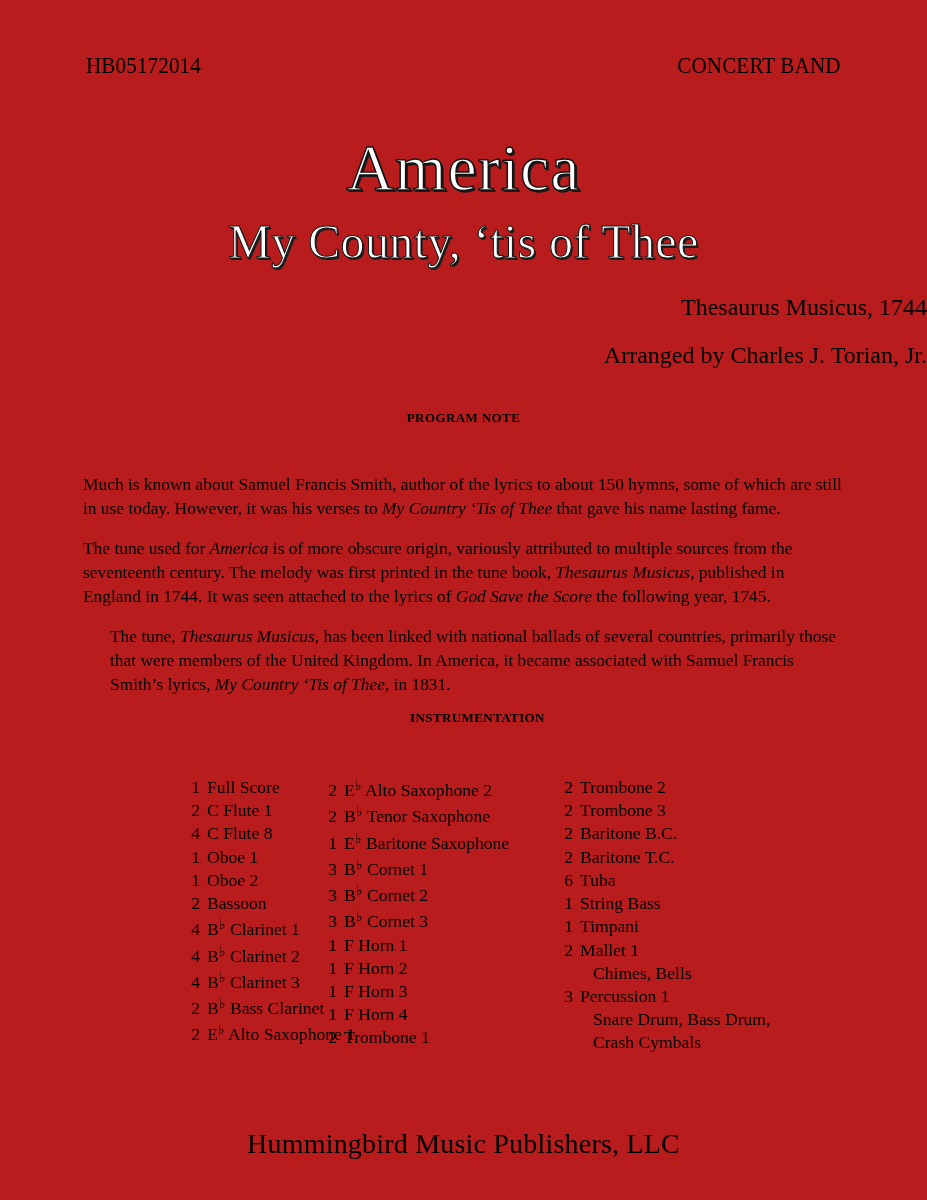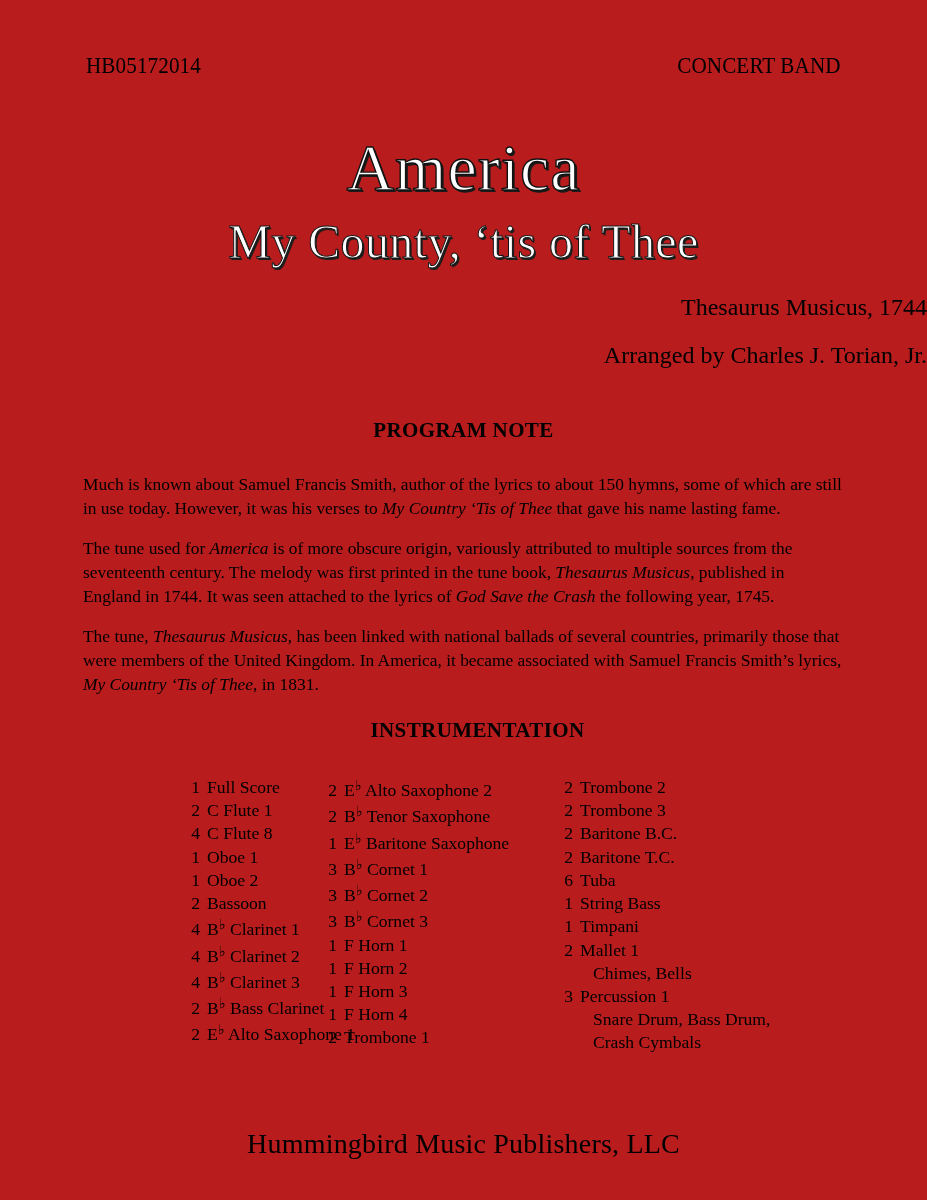--- a/index.html
+++ b/index.html
@@ -91,25 +91,24 @@
     text-align: right;
   }
   .credit-line {
     font-size: 24px;
     line-height: 1.0;
   }
   .credit-source { margin-bottom: 24px; }
 
   
   .section-heading {
-    font-size: 21px;
+    font-size: 13px;
     font-weight: bold;
     text-align: center;
     letter-spacing: 0.4px;
-    margin-top: 8px;
   }
   #program-note-heading {
     position: absolute;
     top: 410px;
     left: 0; right: 0;
   }
   #instrumentation-heading {
     position: absolute;
     top: 710px;
     left: 0; right: 0; padding-left: 28px;
@@ -121,21 +120,21 @@
     top: 472px;
     left: 83px;
     width: 762px;
     font-size: 17.4px;
     line-height: 1.38;
     text-align: left;
   }
   .note-body p {
     margin: 0 0 16px 0;
   }
-  .note-body p:last-child { margin-bottom: 0; }
+  .note-body p:last-child { margin-bottom: 0; margin-left: 27px; }
   .note-body i { font-style: italic; }
 
   
   .instrumentation {
     position: absolute;
     top: 776px;
     left: 83px;
     width: 770px;
     display: flex;
     justify-content: flex-start;
@@ -204,21 +203,21 @@
 
   <div class="credits">
     <div class="credit-line credit-source">Thesaurus Musicus, 1744</div>
     <div class="credit-line">Arranged by Charles J. Torian, Jr.</div>
   </div>
 
   <div class="section-heading" id="program-note-heading">PROGRAM NOTE</div>
 
   <div class="note-body" id="note-body">
       <p><span>Much is known about Samuel Francis Smith, author of the lyrics to about 150 hymns, some of which are still in use today. However, it was his verses to </span><i>My Country ‘Tis of Thee</i><span> that gave his name lasting fame.</span></p>
-      <p><span>The tune used for </span><i>America</i><span> is of more obscure origin, variously attributed to multiple sources from the seventeenth century. The melody was first printed in the tune book, </span><i>Thesaurus Musicus</i><span>, published in England in 1744. It was seen attached to the lyrics of </span><i>God Save the Crash</i><span> the following year, 1745.</span></p>
+      <p><span>The tune used for </span><i>America</i><span> is of more obscure origin, variously attributed to multiple sources from the seventeenth century. The melody was first printed in the tune book, </span><i>Thesaurus Musicus</i><span>, published in England in 1744. It was seen attached to the lyrics of </span><i>God Save the Score</i><span> the following year, 1745.</span></p>
       <p><span>The tune, </span><i>Thesaurus Musicus</i><span>, has been linked with national ballads of several countries, primarily those that were members of the United Kingdom. In America, it became associated with Samuel Francis Smith’s lyrics, </span><i>My Country ‘Tis of Thee</i><span>, in 1831.</span></p>
     </div>
 
   <div class="section-heading" id="instrumentation-heading">INSTRUMENTATION</div>
 
   <div class="instrumentation" id="instrumentation-list">
       <div class="instr-col instr-col-0">
         <div class="instr-row">
           <span class="instr-qty">1</span>
           <span class="instr-name">Full Score</span>

